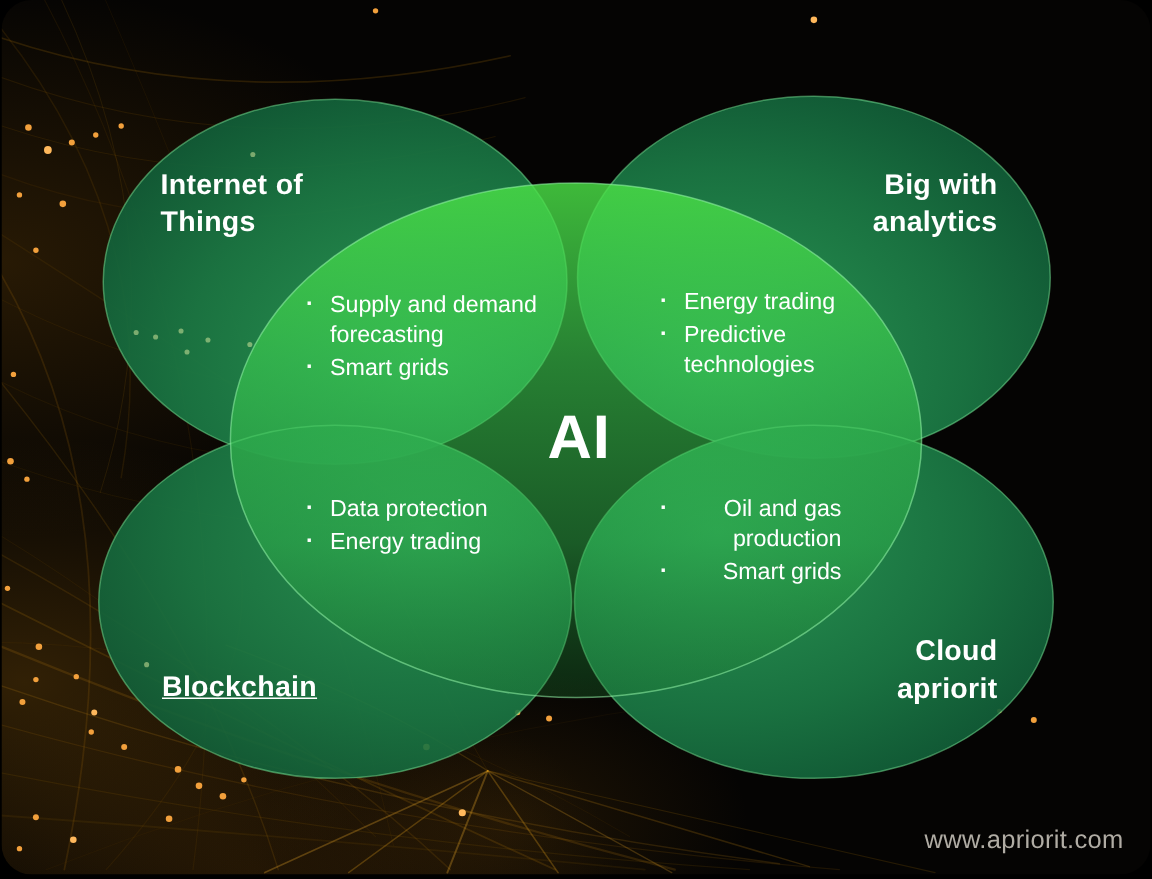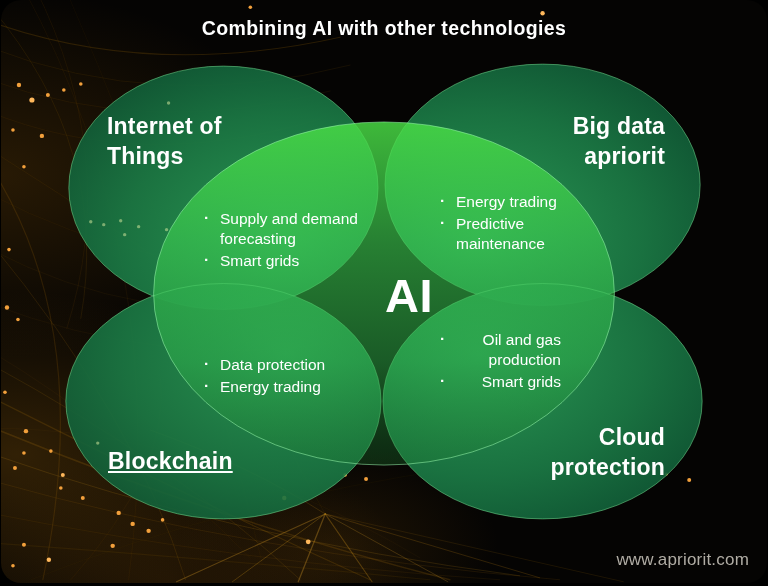--- a/index.html
+++ b/index.html
@@ -8,34 +8,34 @@
   .card{position:absolute;left:1px;right:1px;top:0;bottom:3px;border-radius:20px;overflow:hidden;
         background-color:#050403;
         background-image:
           radial-gradient(55% 45% at 0% 30%, rgba(120,76,8,0.30), rgba(0,0,0,0) 70%),
           radial-gradient(50% 40% at 2% 78%, rgba(140,90,10,0.33), rgba(0,0,0,0) 70%),
           radial-gradient(45% 35% at 22% 100%, rgba(120,72,8,0.26), rgba(0,0,0,0) 70%),
           radial-gradient(30% 25% at 44% 94%, rgba(150,95,12,0.18), rgba(0,0,0,0) 70%);}
   svg.layer{position:absolute;left:0;top:0;width:100%;height:100%;}
   .title{position:absolute;left:0;top:17px;width:100%;text-align:center;color:#fff;
          font-size:19.5px;font-weight:700;letter-spacing:0.4px;}
-  .circle-label{position:absolute;color:#fff;font-size:23px;font-weight:700;line-height:1.3;
+  .circle-label{position:absolute;color:#fff;font-size:19px;font-weight:700;line-height:1.3;
                 letter-spacing:0.2px;}
   .label-iot{left:106px;top:112px;width:145px;}
   .label-bigdata{left:538px;top:112px;width:126px;text-align:right;}
   .label-blockchain{left:107px;top:447px;width:200px;text-decoration:underline;}
   .label-cloud{left:538px;top:423px;width:126px;text-align:right;}
-  .ai-label{position:absolute;left:312px;top:268px;width:120px;text-align:right;color:#fff;
-            font-size:47px;font-weight:600;letter-spacing:0.5px;}
+  .ai-label{position:absolute;left:325px;top:268px;width:120px;text-align:center;color:#fff;
+            font-size:41px;font-weight:600;letter-spacing:0.5px;}
   .blist{position:absolute;color:#fff;font-size:15.5px;line-height:20px;font-weight:400;}
   .blist .li{position:relative;padding-left:17px;margin-bottom:2px;}
   .blist .li::before{content:"\00B7";position:absolute;left:1px;top:-1px;font-weight:700;}
-  .list-tl{left:202px;top:194px;width:190px;margin-top:15px;}
+  .list-tl{left:202px;top:194px;width:190px;}
   .list-tr{left:438px;top:192px;width:150px;}
-  .list-bl{left:202px;top:330px;width:180px;margin-top:25px;}
+  .list-bl{left:202px;top:330px;width:180px;}
   .list-br{left:438px;top:330px;width:122px;text-align:right;}
   .watermark{position:absolute;right:18px;bottom:13px;color:#b0aca4;font-size:17px;
              letter-spacing:0.2px;}
 </style>
 </head>
 <body>
 
 <div class="stage">
   <div class="card">
 
@@ -154,44 +154,43 @@
           <circle cx="103" cy="226" r="1.7"></circle>
         <circle cx="120" cy="222" r="1.7"></circle>
           <circle cx="138" cy="228" r="1.7"></circle>
         <circle cx="124" cy="236" r="1.7"></circle>
           <circle cx="166" cy="231" r="1.7"></circle>
         <circle cx="168" cy="104" r="1.7"></circle>
           <circle cx="97" cy="445" r="1.7"></circle>
       </g>
     </svg>
 
-    <div class="title">Combining AI with other technologies</div>
 
     <div class="circle-label label-iot">Internet of Things</div>
-    <div class="circle-label label-bigdata">Big data apriorit</div>
+    <div class="circle-label label-bigdata">Big with analytics</div>
     <div class="circle-label label-blockchain">Blockchain</div>
-    <div class="circle-label label-cloud">Cloud protection</div>
+    <div class="circle-label label-cloud">Cloud apriorit</div>
 
     <div class="ai-label">AI</div>
 
     <div class="blist list-tl">
       <div class="li">
         <span>Supply and demand forecasting</span>
       </div>
       <div class="li">
         <span>Smart grids</span>
       </div>
     </div>
 
     <div class="blist list-tr">
       <div class="li">
         <span>Energy trading</span>
       </div>
       <div class="li">
-        <span>Predictive maintenance</span>
+        <span>Predictive technologies</span>
       </div>
     </div>
 
     <div class="blist list-bl">
       <div class="li">
         <span>Data protection</span>
       </div>
       <div class="li">
         <span>Energy trading</span>
       </div>

